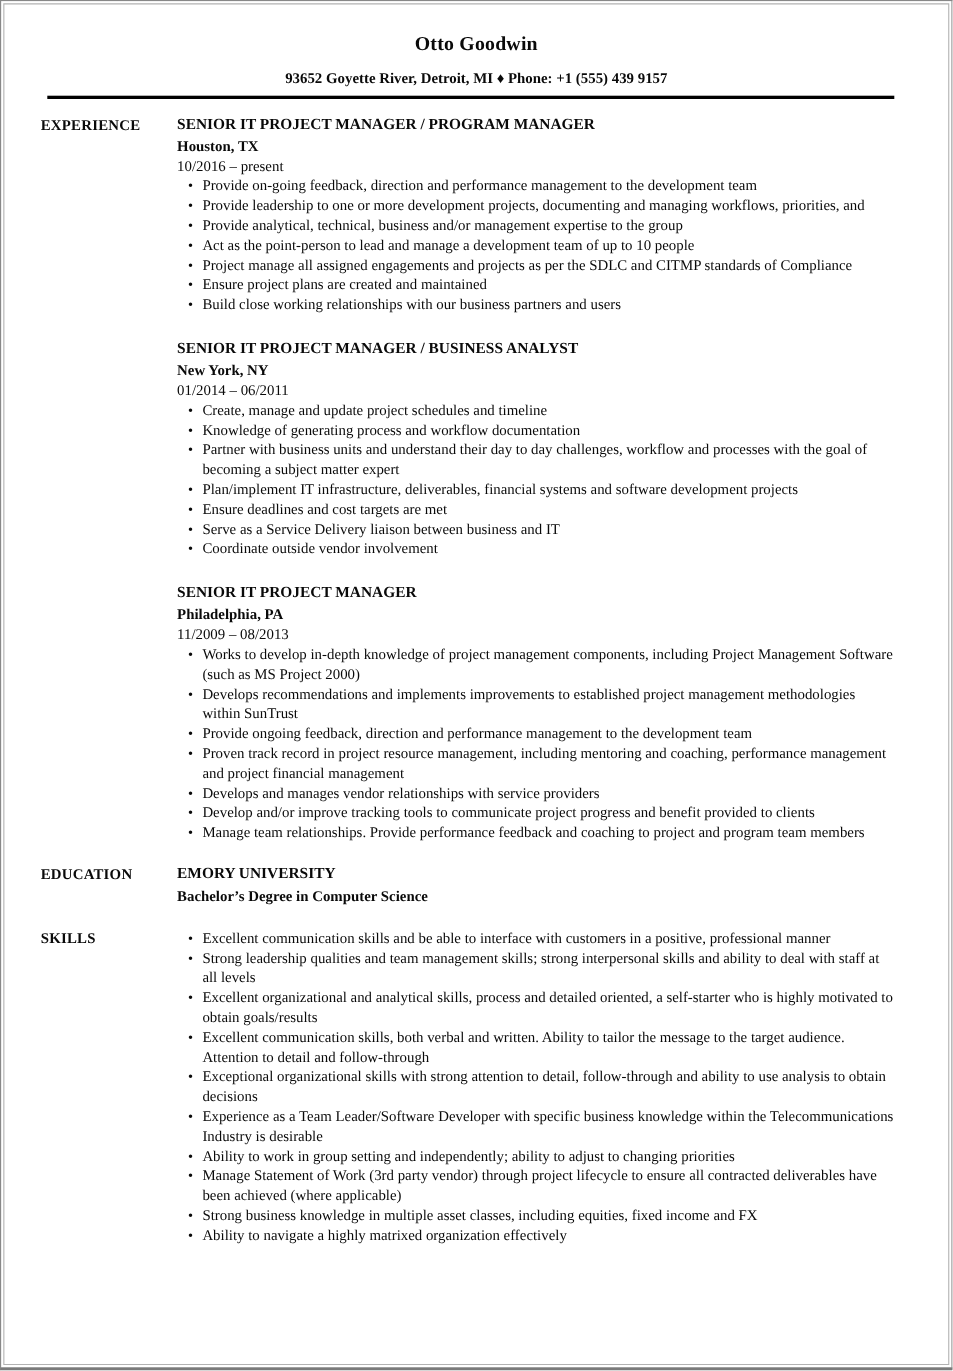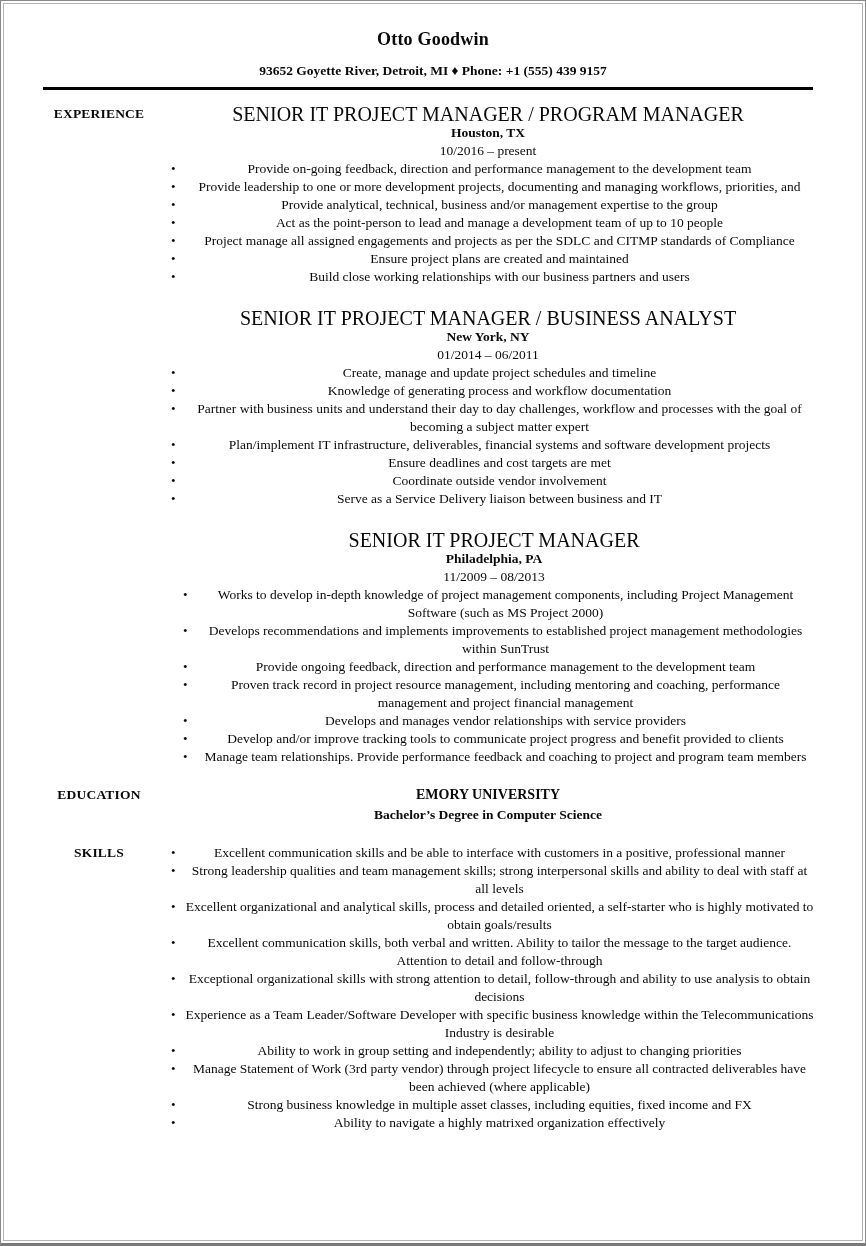--- a/index.html
+++ b/index.html
@@ -42,36 +42,34 @@
     background: #000000;
     margin: 7px 52px 0 42px;
   }
   .content {
     padding: 15px 50px 0 36px;
   }
   .section {
     display: grid;
     grid-template-columns: 124px 1fr;
     margin-bottom: 20px;
-    text-align: center;
   }
   .section-label {
     font-weight: bold;
     letter-spacing: 0.2px;
   }
   .job {
     margin-bottom: 23px;
   }
   .job:last-child {
     margin-bottom: 0;
-    margin-left: 12px;
   }
   .job-title {
-    font-weight: normal;
-    font-size: 20px;
+    font-weight: bold;
+    font-size: 14px;
   }
   .job-location {
     font-weight: bold;
     margin-top: 1px;
   }
   .job-dates {
     margin-top: 0;
   }
   ul.bullets {
     list-style: none;
@@ -137,22 +135,22 @@
         <div class="job">
           <div class="job-title">SENIOR IT PROJECT MANAGER / BUSINESS ANALYST</div>
           <div class="job-location">New York, NY</div>
           <div class="job-dates">01/2014 – 06/2011</div>
           <ul class="bullets">
               <li>Create, manage and update project schedules and timeline</li>
               <li>Knowledge of generating process and workflow documentation</li>
               <li>Partner with business units and understand their day to day challenges, workflow and processes with the goal of becoming a subject matter expert</li>
               <li>Plan/implement IT infrastructure, deliverables, financial systems and software development projects</li>
               <li>Ensure deadlines and cost targets are met</li>
+              <li>Serve as a Service Delivery liaison between business and IT</li>
               <li>Coordinate outside vendor involvement</li>
-              <li>Serve as a Service Delivery liaison between business and IT</li>
             </ul>
         </div>
 
         <div class="job">
           <div class="job-title">SENIOR IT PROJECT MANAGER</div>
           <div class="job-location">Philadelphia, PA</div>
           <div class="job-dates">11/2009 – 08/2013</div>
           <ul class="bullets">
               <li>Works to develop in-depth knowledge of project management components, including Project Management Software (such as MS Project 2000)</li>
               <li>Develops recommendations and implements improvements to established project management methodologies within SunTrust</li>

